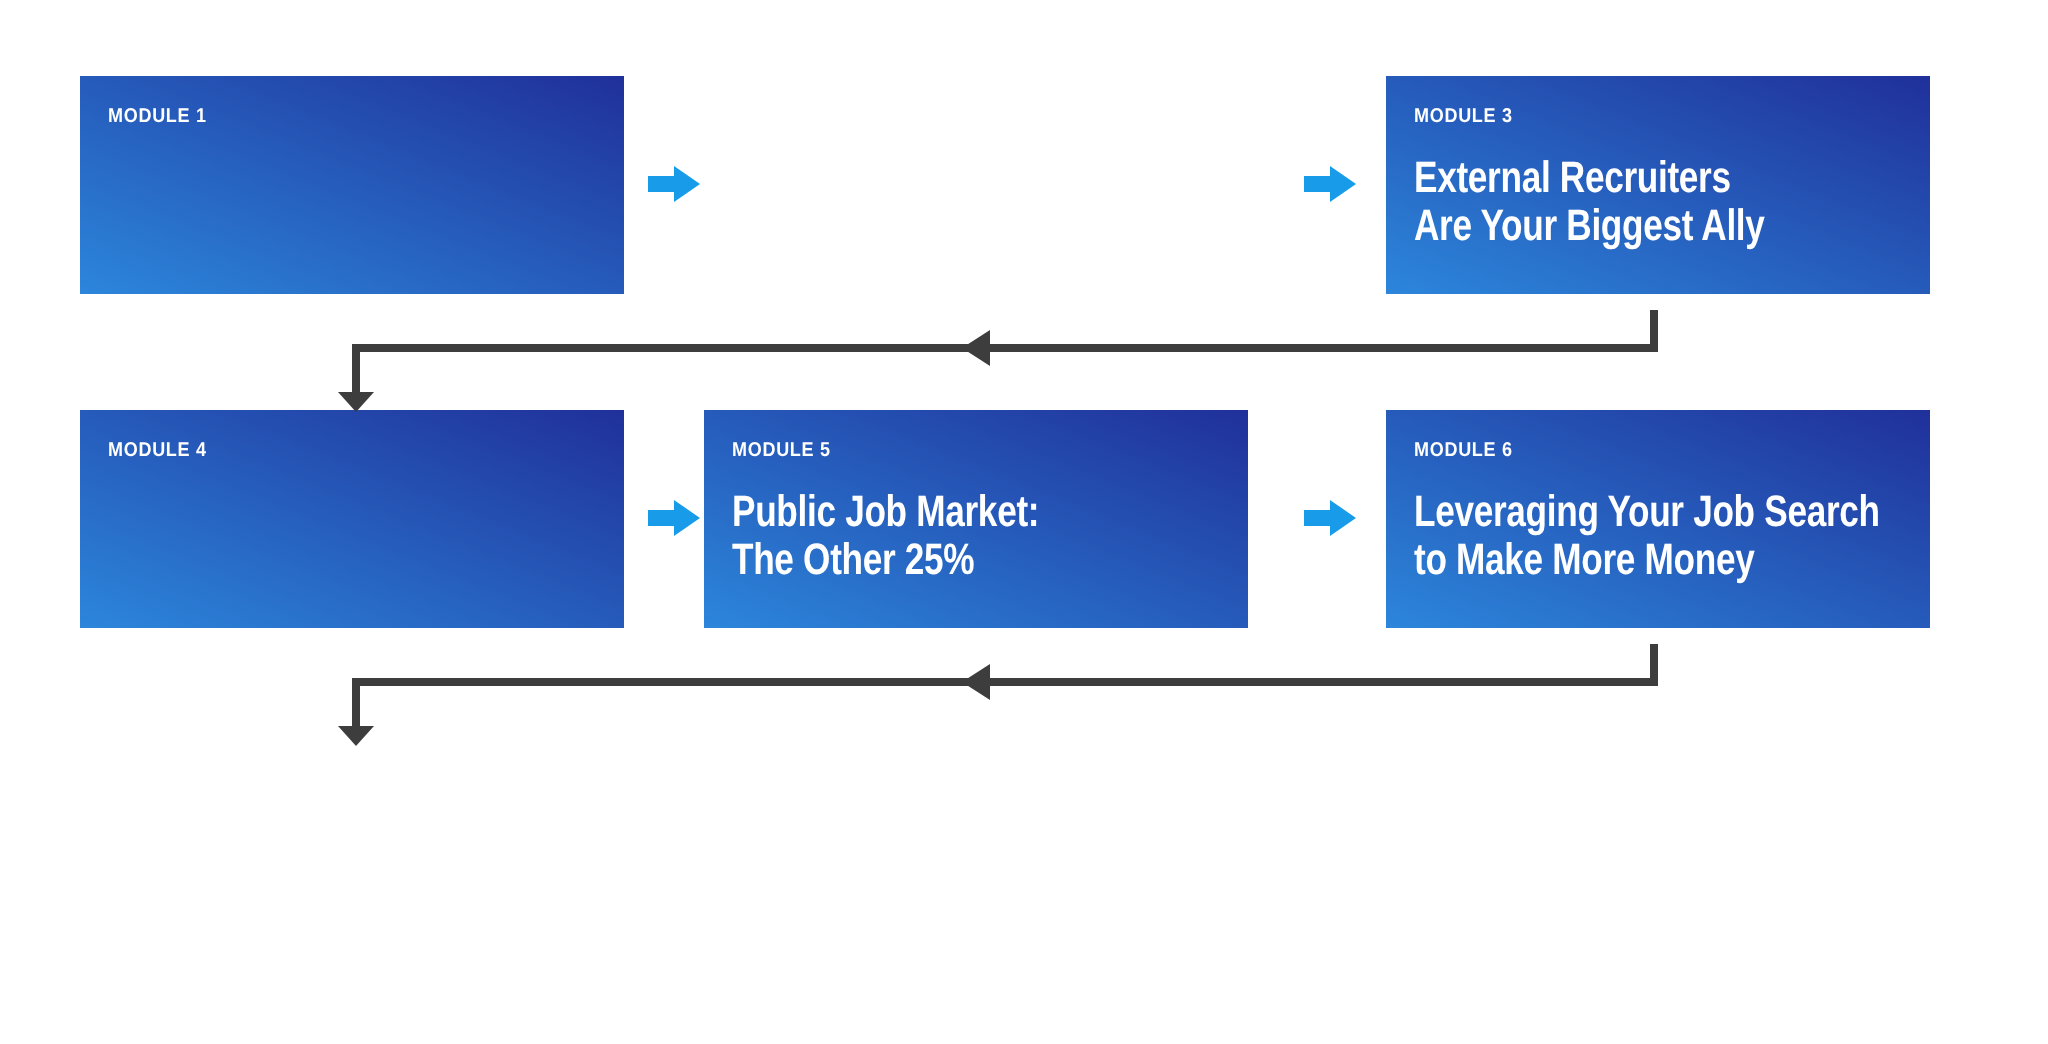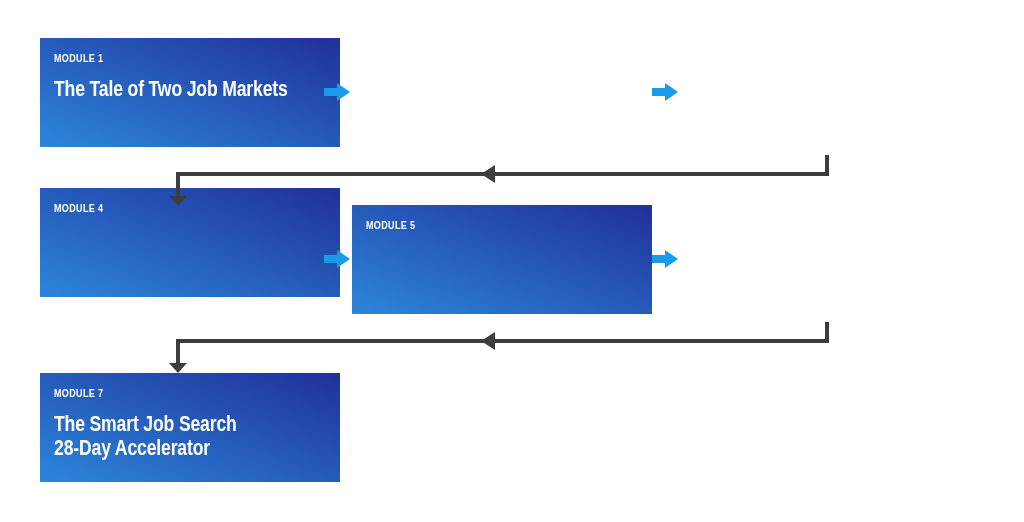--- a/index.html
+++ b/index.html
@@ -12,21 +12,21 @@
   *{margin:0;padding:0;box-sizing:border-box;}
   body{
     background:#ffffff;
     font-family:"Liberation Sans", sans-serif;
     width:1024px;height:522px;overflow:hidden;
   }
   .canvas{
     position:relative;width:1024px;height:522px;background:#ffffff;
   }
   .card{
-    position:absolute;width:300px;height:109px;
+    position:absolute;width:272px;height:109px;
     background:linear-gradient(to top right,var(--grad-a) 0%,var(--grad-b) 100%);
     color:var(--label);
     padding:15px 14px;
   }
   .mod-label{
     display:block;
     font-size:10px;font-weight:bold;letter-spacing:.4px;
     transform:scaleX(.9);transform-origin:left center;
     white-space:nowrap;
     margin-bottom:13px;
@@ -50,44 +50,51 @@
     border-right:14px solid var(--connector);
   }
 </style>
 </head>
 <body>
 
 <div class="canvas">
 
   <div class="card" style="left:40px;top:38px">
     <span class="mod-label">MODULE 1</span>
+  </div>
+
+
+  <div class="card" style="left:693px;top:38px">
+    <span class="mod-label">MODULE 3</span>
     <div class="mod-title">
-      <span class="line">The Tale of Two Job Markets</span>
-      <span class="line"></span>
+      <span class="line">External Recruiters</span>
+      <span class="line">Are Your Biggest Ally</span>
     </div>
   </div>
 
-
-
-  <div class="card" style="left:40px;top:188px">
+  <div class="card" style="left:40px;top:205px">
     <span class="mod-label">MODULE 4</span>
   </div>
 
   <div class="card" style="left:352px;top:205px">
     <span class="mod-label">MODULE 5</span>
+    <div class="mod-title">
+      <span class="line">Public Job Market:</span>
+      <span class="line">The Other 25%</span>
+    </div>
   </div>
 
-
-  <div class="card" style="left:40px;top:373px">
-    <span class="mod-label">MODULE 7</span>
+  <div class="card" style="left:693px;top:205px">
+    <span class="mod-label">MODULE 6</span>
     <div class="mod-title">
-      <span class="line">The Smart Job Search</span>
-      <span class="line">28-Day Accelerator</span>
+      <span class="line">Leveraging Your Job Search</span>
+      <span class="line">to Make More Money</span>
     </div>
   </div>
+
 
   <svg class="flow-arrow" style="left:324px;top:83px" viewBox="0 0 26 18">
     <rect x="0" y="5" width="14" height="8" fill="#189BE8"></rect>
     <polygon points="13,0 26,9 13,18" fill="#189BE8"></polygon>
   </svg>
   <svg class="flow-arrow" style="left:652px;top:83px" viewBox="0 0 26 18">
     <rect x="0" y="5" width="14" height="8" fill="#189BE8"></rect>
     <polygon points="13,0 26,9 13,18" fill="#189BE8"></polygon>
   </svg>
   <svg class="flow-arrow" style="left:324px;top:250px" viewBox="0 0 26 18">

